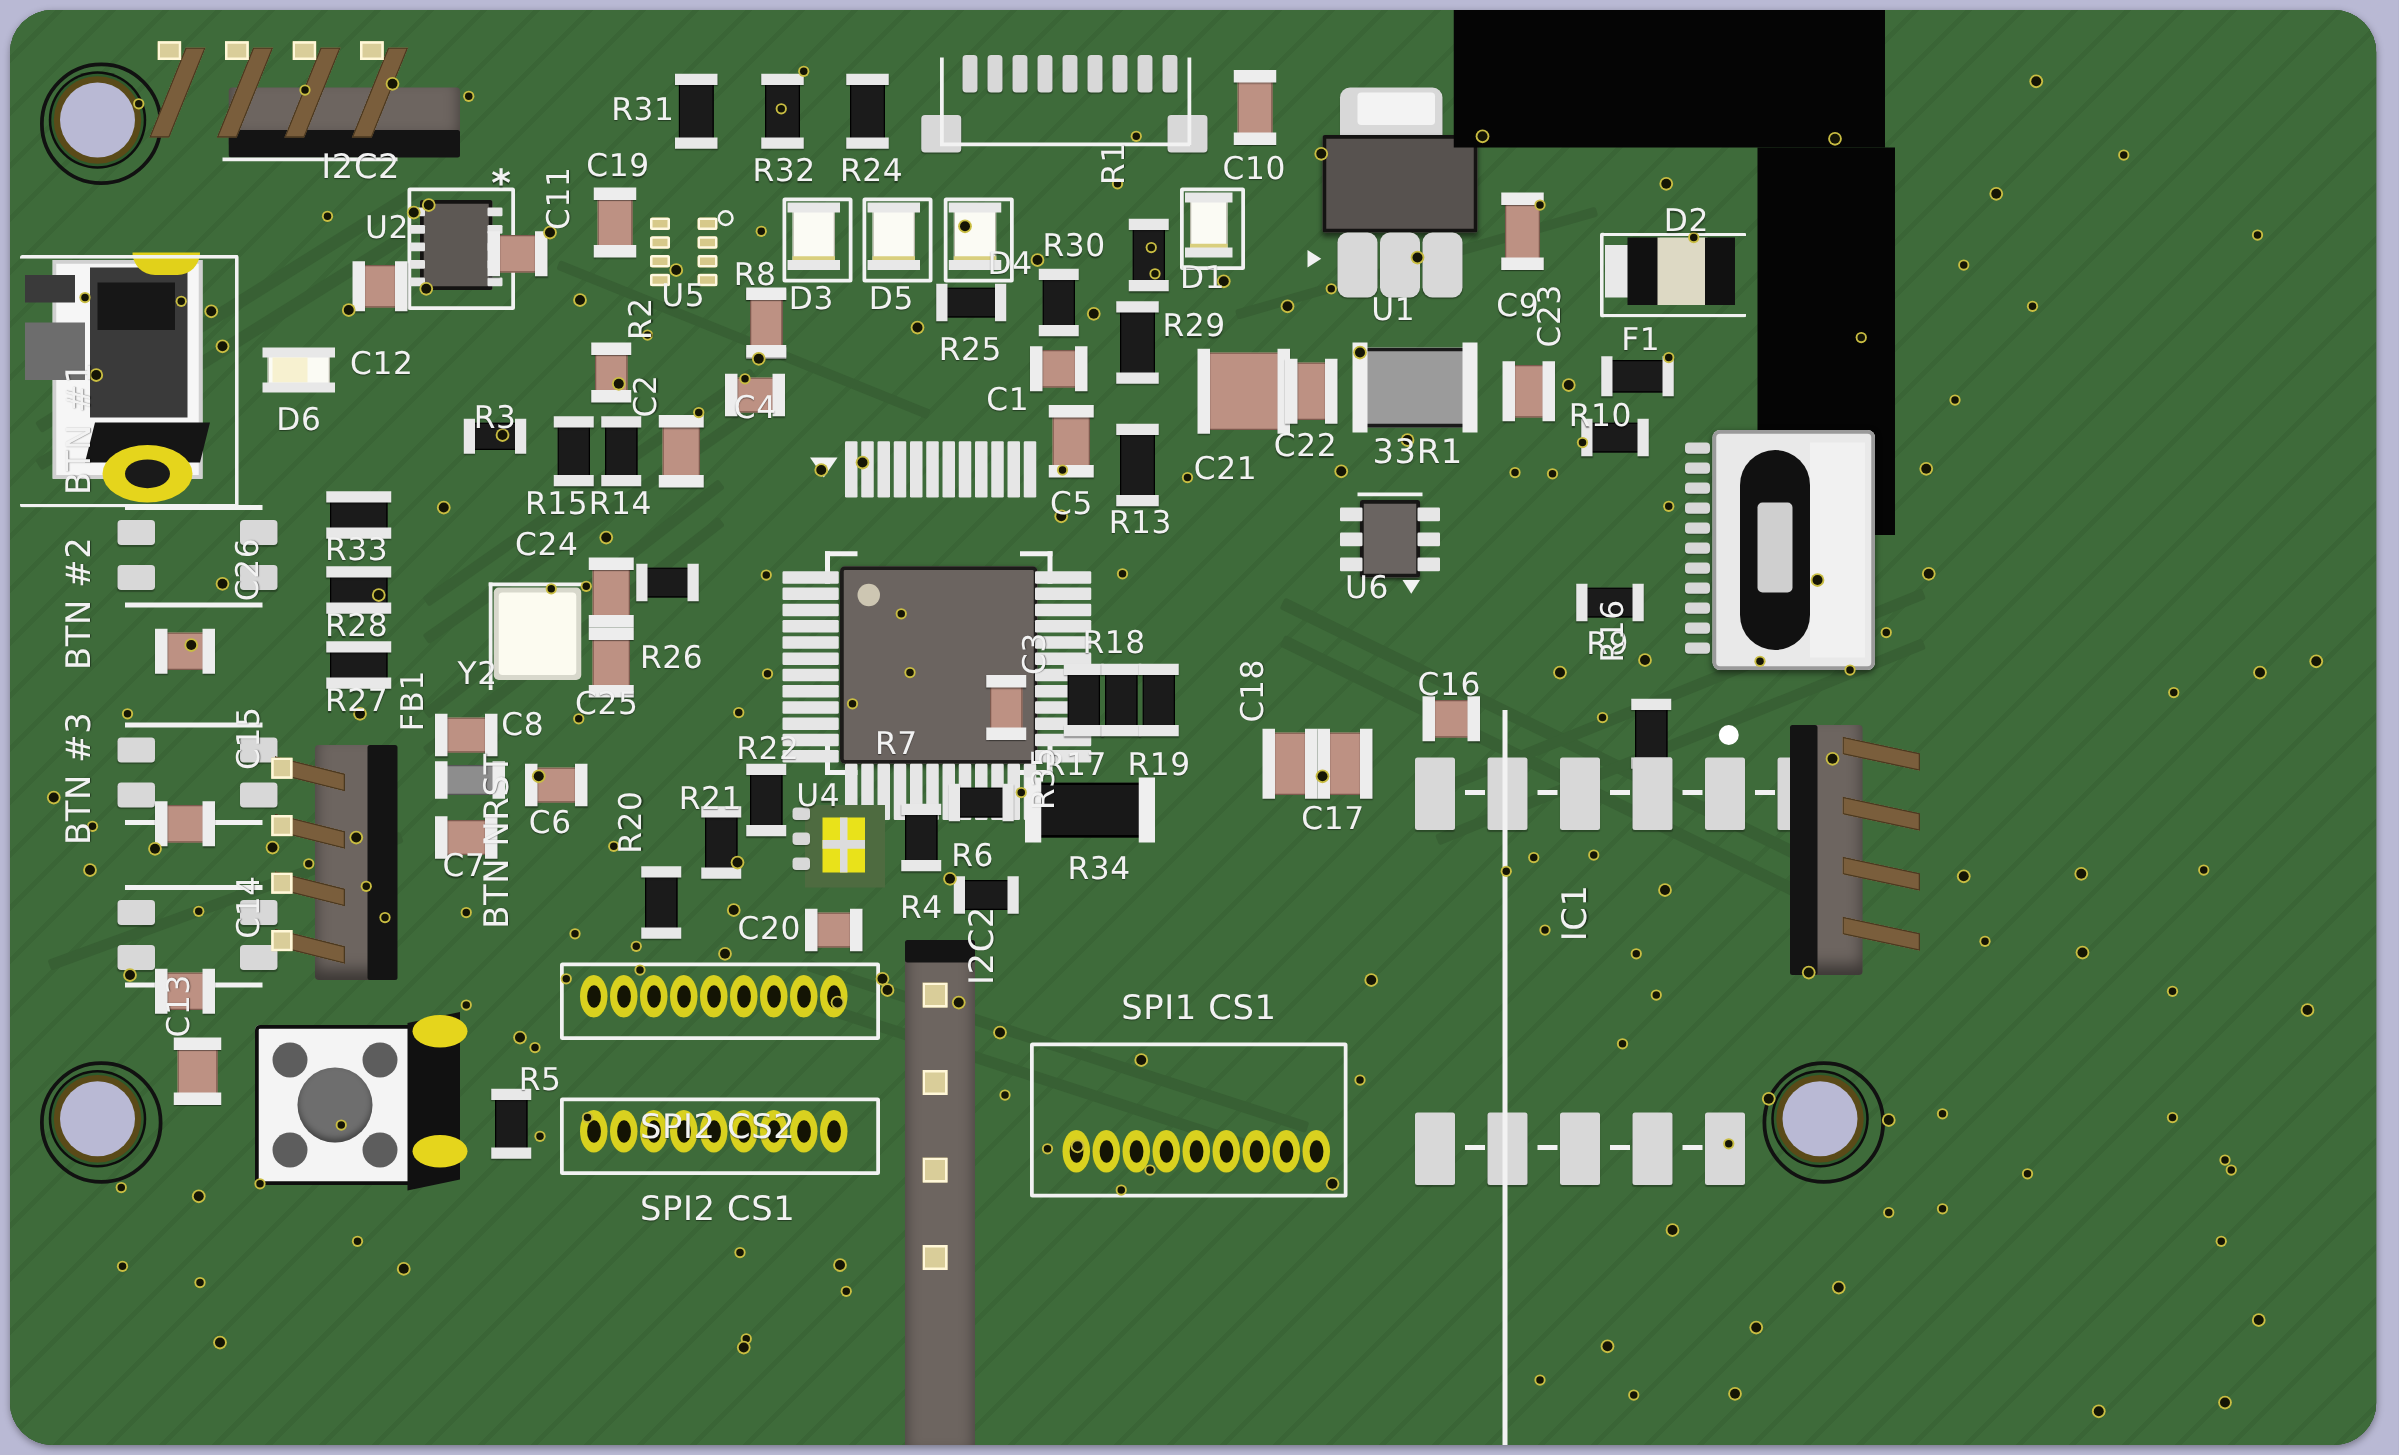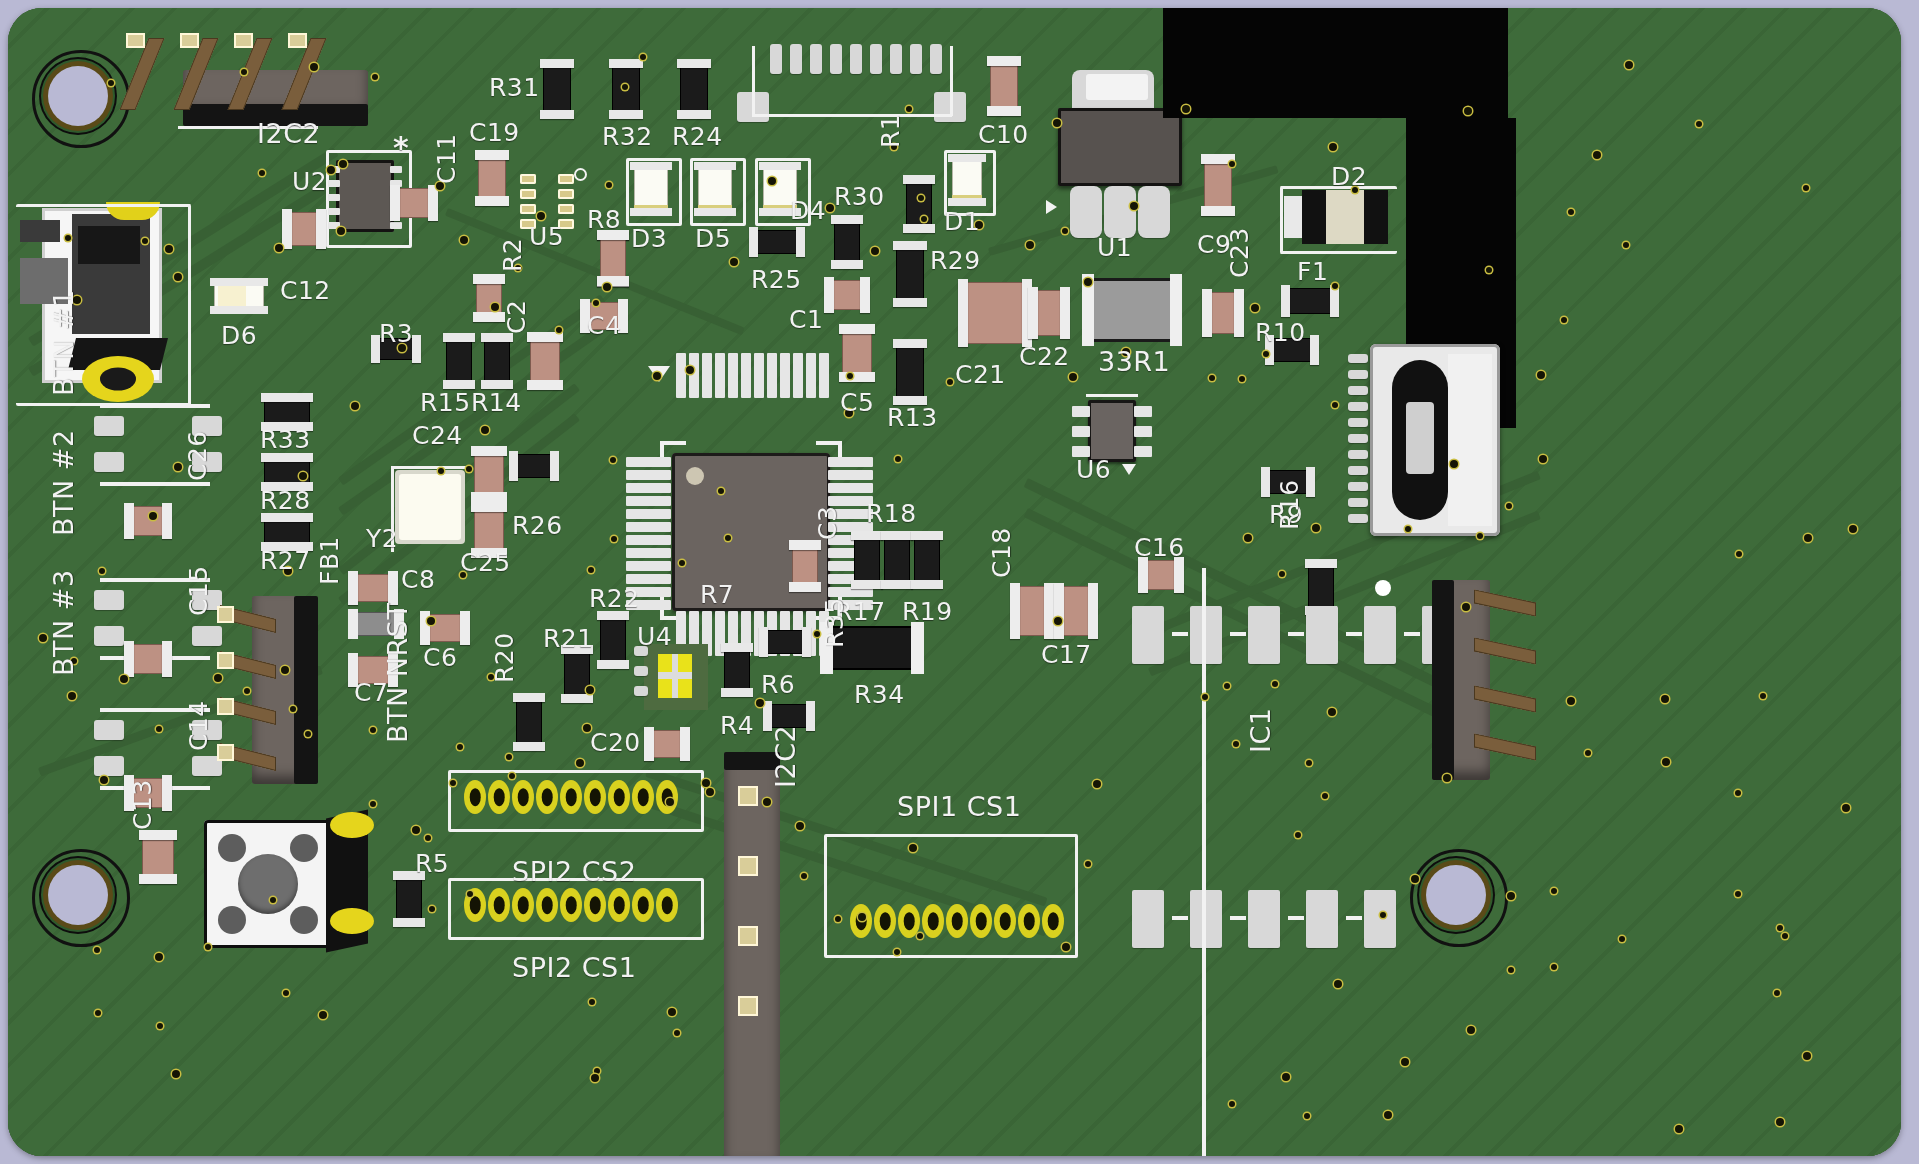--- a/index.html
+++ b/index.html
@@ -881,21 +881,21 @@
         <div class="silk" style="left: 582px; top: 720px;">C20</div>
         <div class="silk" style="left: 407px; top: 841px;">R5</div>
         <div class="silk rot" style="left: 979px; top: 570px;">C18</div>
         <div class="silk" style="left: 1033px; top: 632px;">C17</div>
         <div class="silk" style="left: 1126px; top: 525px;">C16</div>
         <div class="silk" style="left: 1068px; top: 447px;">U6</div>
         <div class="silk" style="left: 1261px; top: 492px;">R9</div>
         <div class="silk rot" style="left: 1267px; top: 522px;">R16</div>
         <div class="silk big" style="left: 249px; top: 110px;">I2C2</div>
         <div class="silk rot big" style="left: 762px; top: 780px;">I2C2</div>
-        <div class="silk big" style="left: 504px; top: 848px;">SPI2 CS2</div>
+        <div class="silk big" style="left: 504px; top: 878px;">SPI2 CS2</div>
         <div class="silk big" style="left: 504px; top: 944px;">SPI2 CS1</div>
         <div class="silk big" style="left: 889px; top: 783px;">SPI1 CS1</div>
         <div class="silk rot big" style="left: 40px; top: 388px;">BTN #1</div>
         <div class="silk rot big" style="left: 40px; top: 528px;">BTN #2</div>
         <div class="silk rot big" style="left: 40px; top: 668px;">BTN #3</div>
         <div class="silk rot big" style="left: 374px; top: 735px;">BTN NRST</div>
         <div class="silk rot big" style="left: 1237px; top: 745px;">IC1</div>
         <div class="silk big" style="left: 1090px; top: 338px;">33R1</div>
         <div class="silk star" style="left: 385px; top: 122px;">*</div>
       </div>

